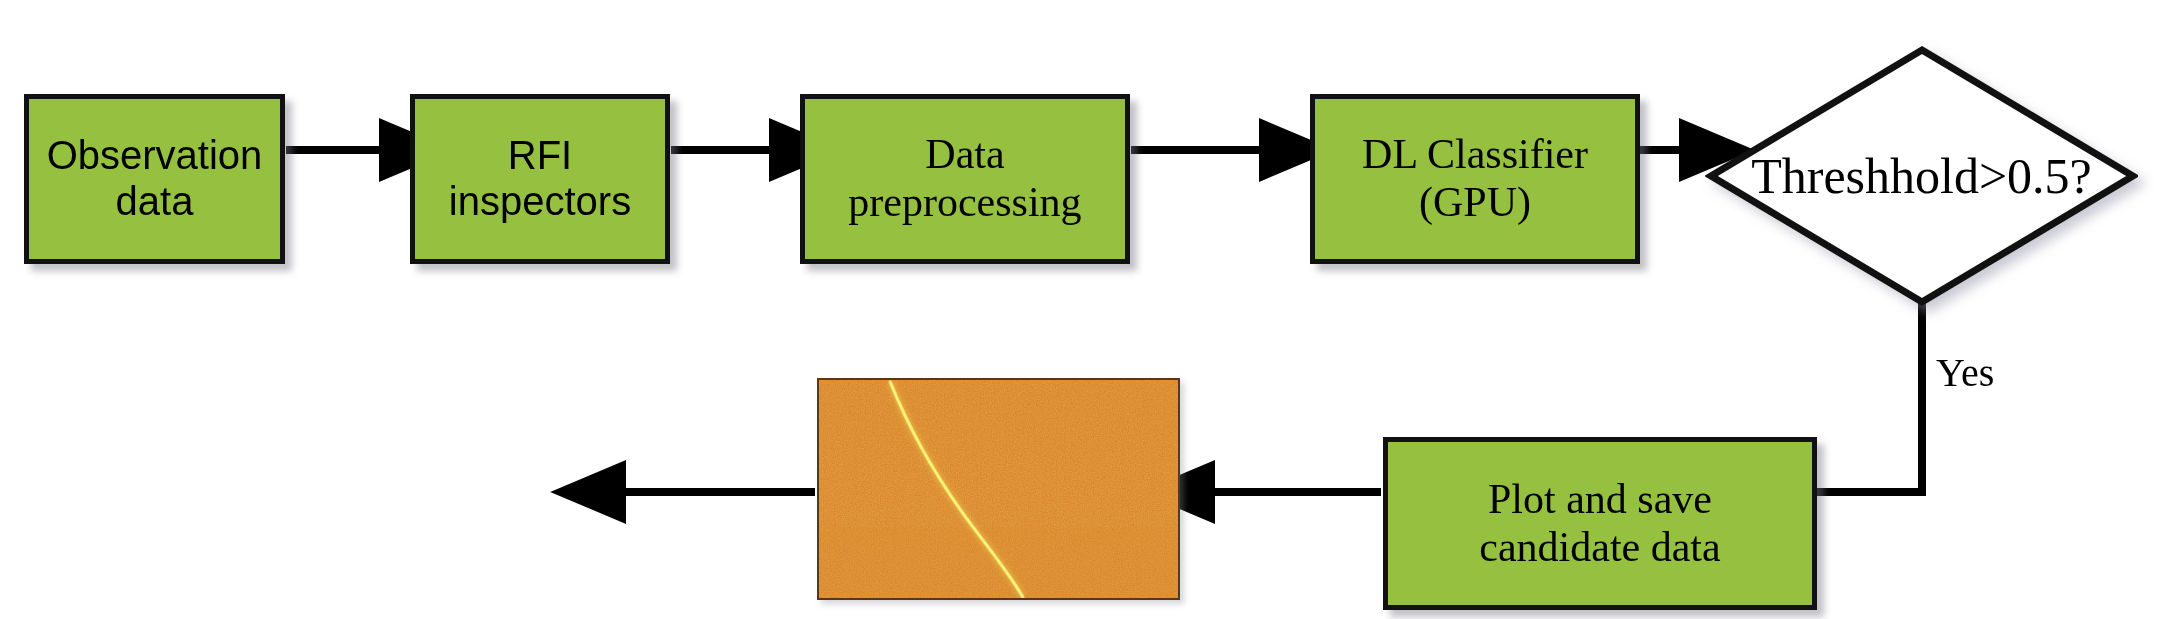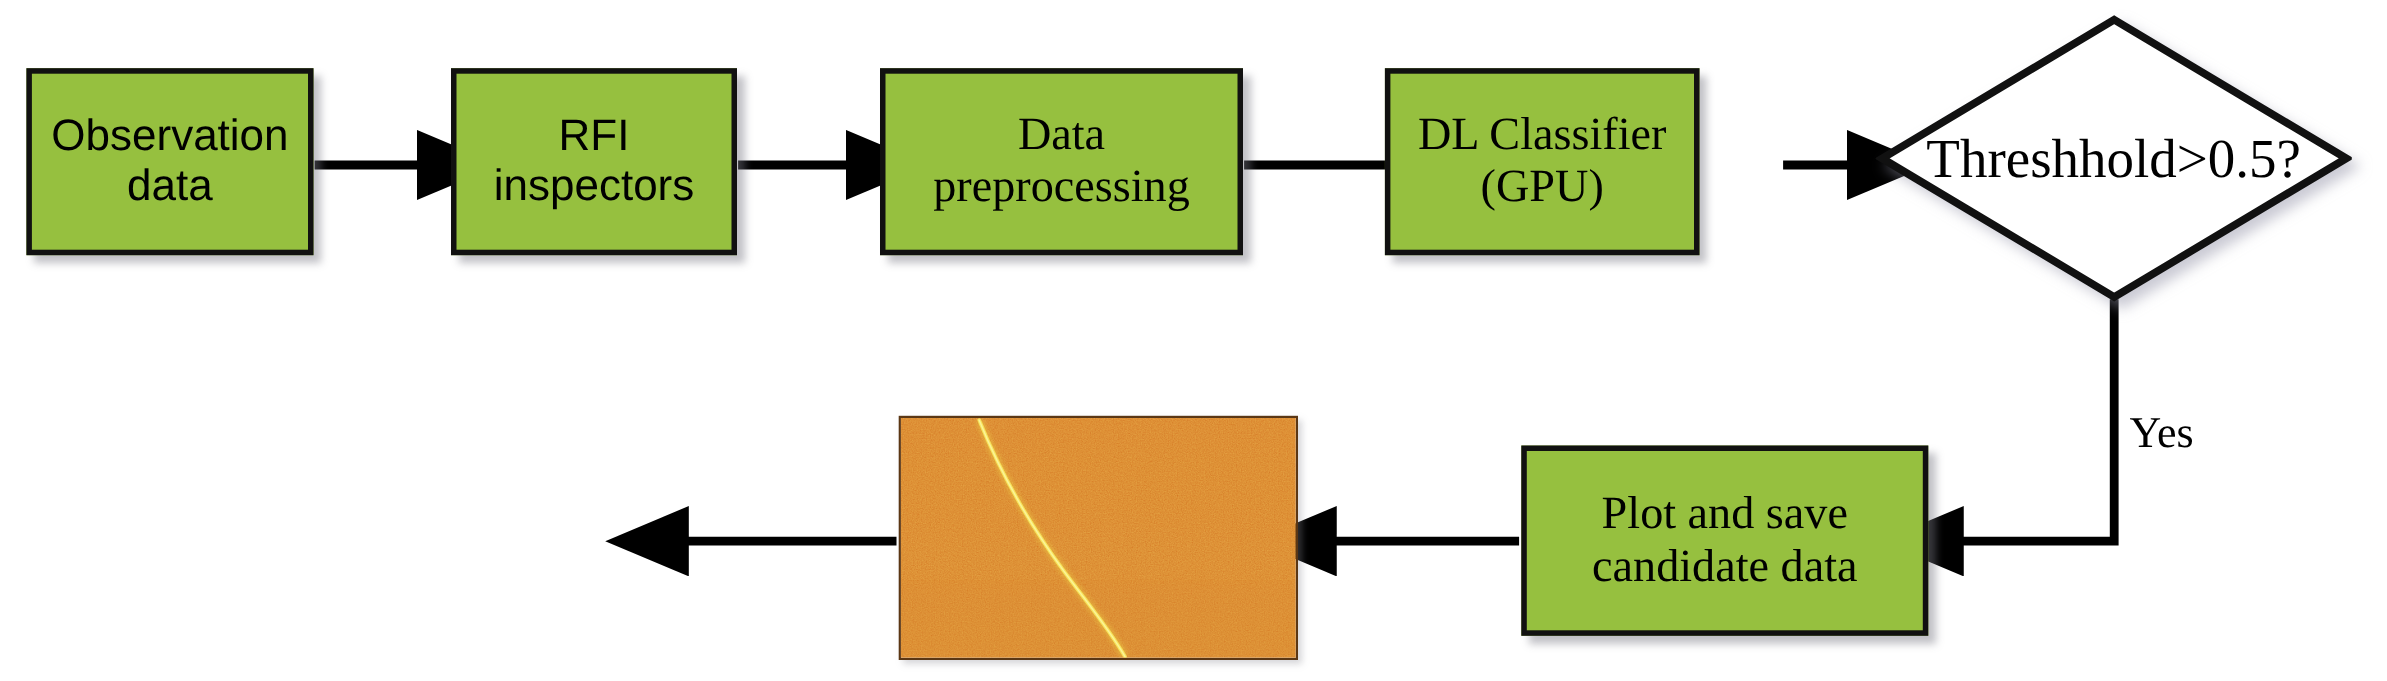--- a/index.html
+++ b/index.html
@@ -25,20 +25,21 @@
     pointer-events: none;
   }
   .node {
     position: absolute;
     box-sizing: border-box;
     display: flex;
     align-items: center;
     justify-content: center;
     text-align: center;
     color: #000000;
+    margin-top: 32px;
   }
   .proc {
     background: #96c03f;
     border: 5px solid #111111;
     box-shadow: 7px 7px 7px rgba(120,120,130,0.45);
     line-height: 1.14;
     padding: 0 6px;
   }
   .serif  { font-family: "Liberation Serif", serif; }
   .sans   { font-family: "Liberation Sans", sans-serif; }
@@ -123,34 +124,34 @@
   </div>
 
   <div class="node proc sans" style="left:410px; top:62px; width:260px; height:170px; font-size:40px;">
     <span>RFI inspectors</span>
   </div>
 
   <div class="node proc serif" style="left:800px; top:62px; width:330px; height:170px; font-size:42px;">
     <span>Data<br>preprocessing</span>
   </div>
 
-  <div class="node proc serif" style="left:1259px; top:62px; width:286px; height:170px; font-size:42px;">
+  <div class="node proc serif" style="left:1310px; top:62px; width:330px; height:170px; font-size:42px;">
     <span>DL Classifier<br>(GPU)</span>
   </div>
 
   <div class="node decision" style="left:1705px; top:13px; width:433px; height:262px; font-size:50px;">
     <svg width="433" height="262" viewBox="0 0 433 262">
       <polygon points="217,5 428,131 217,257 6,131" fill="#ffffff" stroke="#111111" stroke-width="7" stroke-linejoin="miter"></polygon>
     </svg>
     <div class="dlabel">Threshhold&gt;0.5?</div>
   </div>
 
-  <div class="edge-label" style="left:1936px; top:349px; font-size:40px;margin-top:20px;">Yes</div>
+  <div class="edge-label" style="left:1936px; top:349px; font-size:40px;">Yes</div>
 
-  <div class="node proc serif" style="left:1383px; top:405px; width:370px; height:173px; font-size:42px;">
+  <div class="node proc serif" style="left:1383px; top:405px; width:434px; height:173px; font-size:42px;">
     <span>Plot and save<br>candidate data</span>
   </div>
 
   <div class="spectro" style="left:817px; top:378px; width:363px; height:222px;">
     <svg viewBox="0 0 363 222" preserveAspectRatio="none">
       <defs>
         <linearGradient id="bgGrad" x1="0" y1="0" x2="0" y2="1">
           <stop offset="0%" stop-color="#d4701a"></stop>
           <stop offset="55%" stop-color="#d3761d"></stop>
           <stop offset="100%" stop-color="#cf7a24"></stop>

